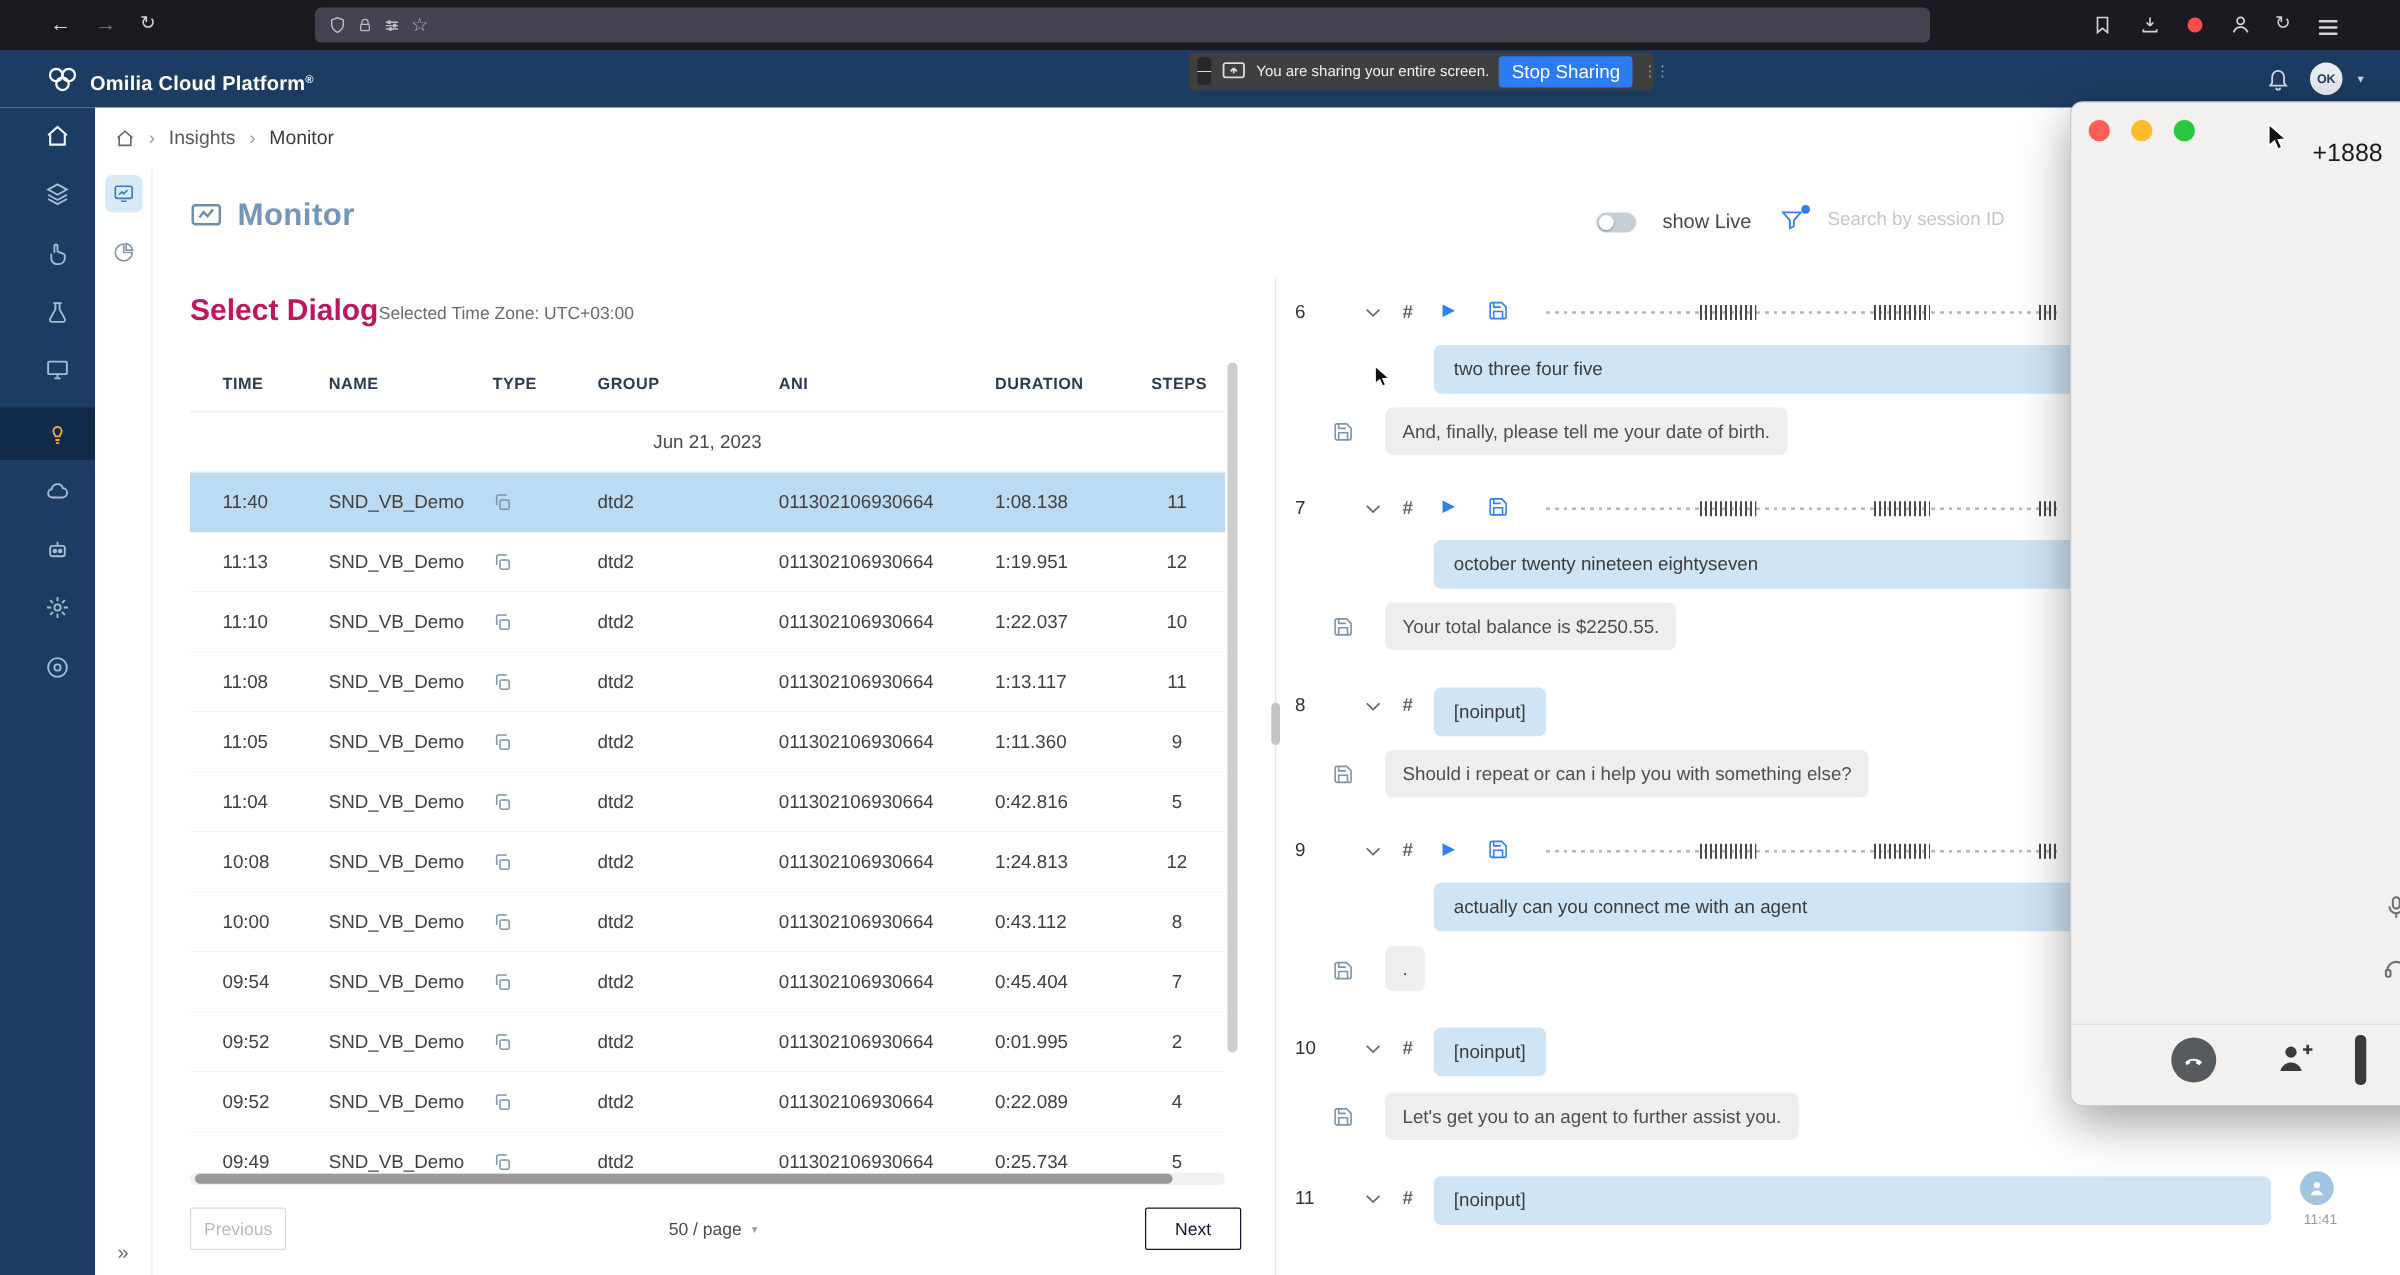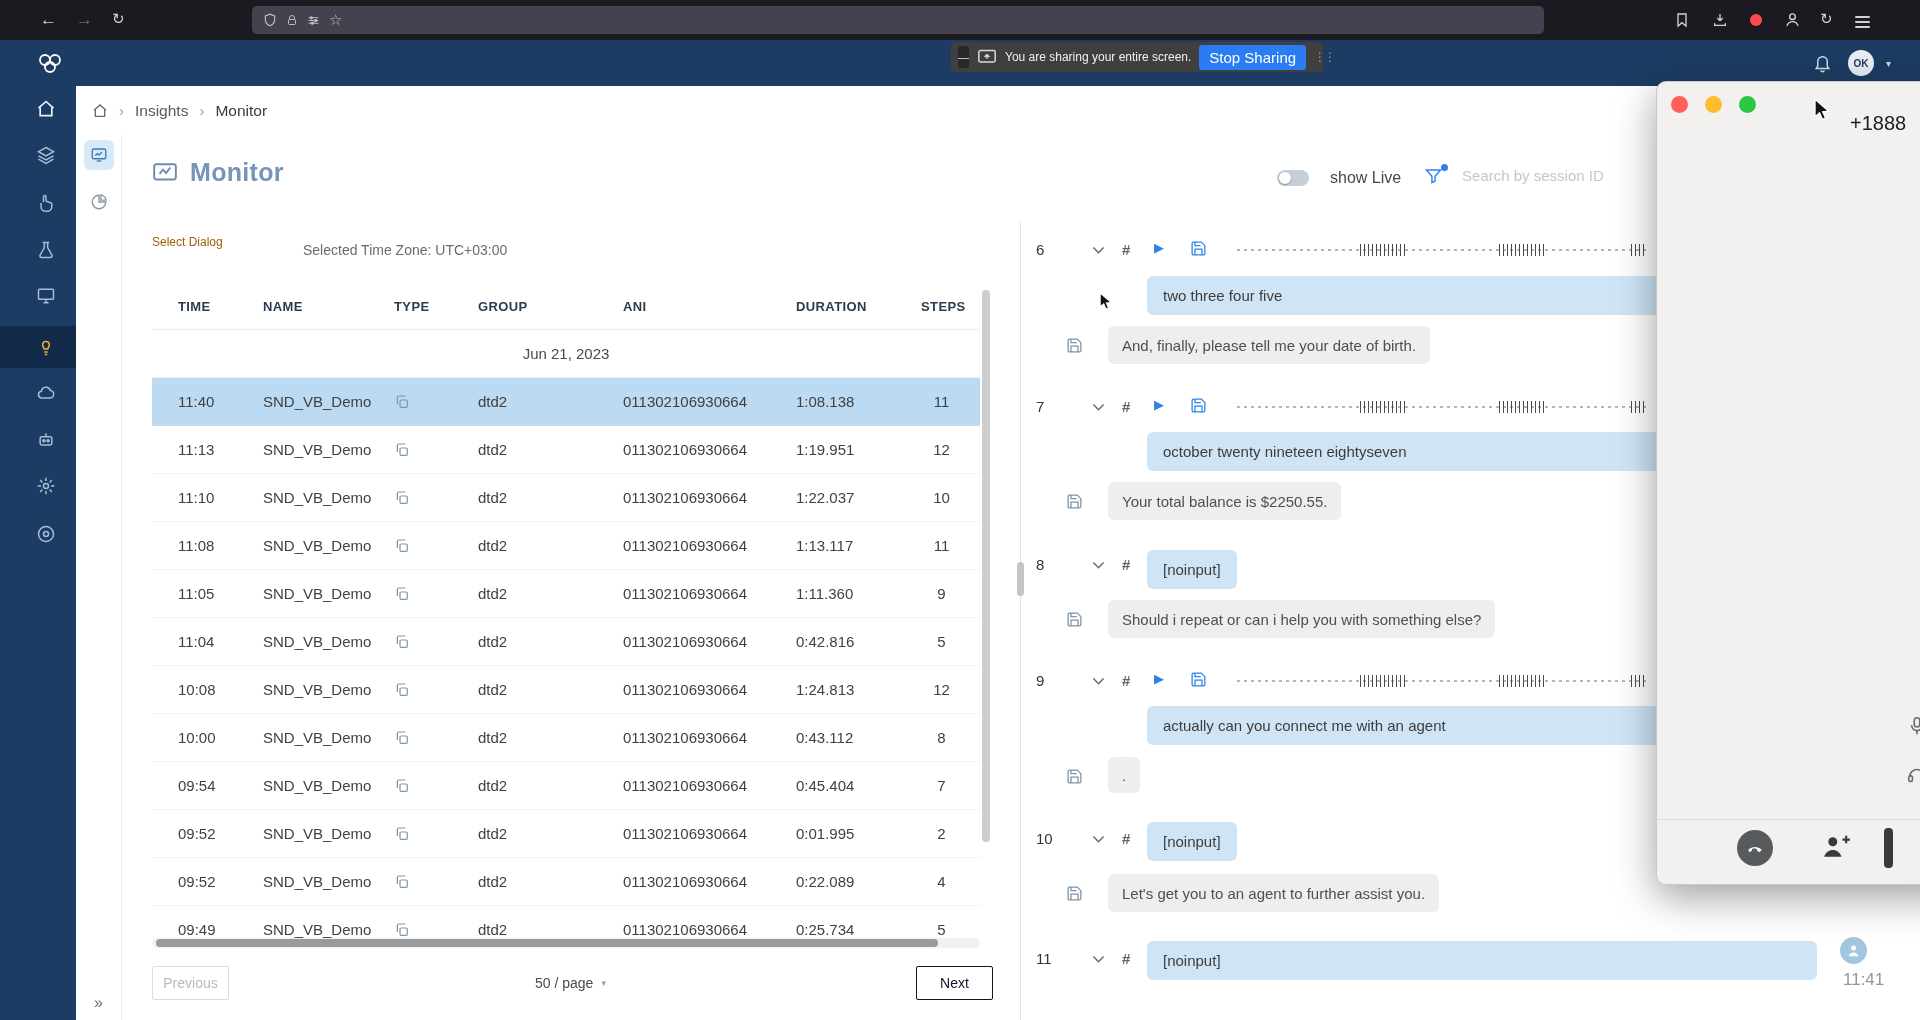--- a/index.html
+++ b/index.html
@@ -56,21 +56,21 @@
   #title-icon{position:absolute;left:152px;top:161px;color:#6e8cab}
   #toggle{position:absolute;left:1277px;top:170px;width:32px;height:16px;background:#c6cfd8;border-radius:8px}
   #toggle i{position:absolute;left:2px;top:2px;width:12px;height:12px;background:#fff;border-radius:50%;box-shadow:0 1px 2px rgba(0,0,0,.3)}
   #show-live{position:absolute;left:1330px;top:169px;font-size:16px;color:#474747;font-weight:500}
   #funnel{position:absolute;left:1424px;top:166px;color:#2f80ed}
   #funnel-dot{position:absolute;left:1441px;top:164px;width:7px;height:7px;border-radius:50%;background:#2f80ed}
   #search{position:absolute;left:1462px;top:160px;width:220px;height:30px;border:none;outline:none;font-size:15px;color:#444;background:transparent}
   #search::placeholder{color:#c6c6c6}
 
   
-  #sel-heading{position:absolute;left:152px;top:235px;font-size:12px;color:#a16207;font-weight:400}
+  #sel-heading{position:absolute;left:152px;top:235px;font-size:24px;color:#be185d;font-weight:700}
   #tz-note{position:absolute;left:303px;top:242px;font-size:14px;color:#6b6b6b}
   #table-clip{position:absolute;left:152px;top:284px;width:836px;height:656px;overflow:hidden}
   .trow{display:grid;grid-template-columns:85px 131px 84px 145px 173px 125px 1fr;align-items:center;
     padding-left:26px;width:828px;height:48px;border-bottom:1px solid #f3f3f3;font-size:15px;color:#414141;background:#fff}
   .thead{height:46px;font-size:13px;font-weight:700;color:#2c3c4e;letter-spacing:.4px;border-bottom:1px solid #ececec}
   .daterow{width:828px;height:48px;display:flex;align-items:center;justify-content:center;font-size:15px;color:#4a4a4a;border-bottom:1px solid #f3f3f3;background:#fff}
   .trow.selected{background:#bcdaf2;border-bottom-color:#bcdaf2}
   .c-type{color:#7d93a8}
   .c-steps{text-align:center;padding-right:18px}
   #vscroll{position:absolute;left:982px;top:290px;width:8px;height:552px;background:#cdcdcd;border-radius:4px}
@@ -98,21 +98,21 @@
     background-size:100% 2px;background-position:0 6px;background-repeat:no-repeat}
   .wave i{position:absolute;top:1px;height:12px;background:repeating-linear-gradient(90deg,#4a4a4a 0 1.5px,transparent 1.5px 4px)}
   .wave .b1{left:30%;width:11%}.wave .b2{left:64%;width:11%}.wave .b3{left:96%;width:4%}
   .bubble-user{position:absolute;left:1147px;height:39px;display:inline-flex;align-items:center;padding:0 16px;
     background:#cfe5f6;border-radius:6px;font-size:15px;color:#3d3d3d;white-space:nowrap}
   .bubble-user.wide{width:670px}
   .bubble-sys{position:absolute;left:1108px;height:38px;display:inline-flex;align-items:center;padding:0 14px;
     background:#eeeeee;border-radius:6px;font-size:15px;color:#4f4f4f;white-space:nowrap}
   #chat-avatar{position:absolute;left:1840px;top:937px;width:27px;height:27px;border-radius:50%;background:#a3c6e0;
     display:flex;align-items:center;justify-content:center;color:#fff}
-  #chat-time{position:absolute;left:1843px;top:970px;font-size:17px;color:#979797}
+  #chat-time{position:absolute;left:1843px;top:970px;font-size:11px;color:#979797}
 
   
   #softphone{position:absolute;left:1656px;top:81px;width:300px;height:804px;background:#f2f1f0;
     border:1px solid #c9c9c9;border-radius:10px;box-shadow:0 12px 40px rgba(0,0,0,.38);z-index:50}
   .tl{position:absolute;top:14px;width:17px;height:17px;border-radius:50%}
   #tl-red{left:14px;background:#ff5f57}
   #tl-yellow{left:48px;background:#febc2e}
   #tl-green{left:82px;background:#2ac840}
   #phone-number{position:absolute;left:193px;top:30px;font-size:20px;color:#1c1c1c;white-space:nowrap}
   #sp-sep{position:absolute;left:0;top:737px;width:100%;height:1px;background:#dedede}
@@ -181,20 +181,21 @@
 </div>
 
 <div id="appbar">
   <span style="position:absolute;left:36px;top:10px;color:#fff">
     <svg width="28" height="26" viewBox="0 0 28 26" fill="none" stroke="#fff" stroke-width="1.8">
       <circle cx="9" cy="10" r="5"></circle>
         <circle cx="19" cy="10" r="5"></circle>
         <circle cx="14" cy="17" r="5"></circle>
     </svg>
   </span>
+  <span id="brand"><span>Omilia Cloud Platform</span><sup>®</sup></span>
 
   <div id="share-banner">
     <span class="minbtn">—</span>
     <span>
       <svg width="20" height="18" viewBox="0 0 24 22" fill="none" stroke="#dcdcdc" stroke-width="1.8">
           <rect x="2" y="3" width="20" height="14" rx="2"></rect>
           <path d="M12 13V8m0 0l-3 3m3-3l3 3"></path>
         </svg>
     </span>
     <span class="msg">You are sharing your entire screen.</span>

